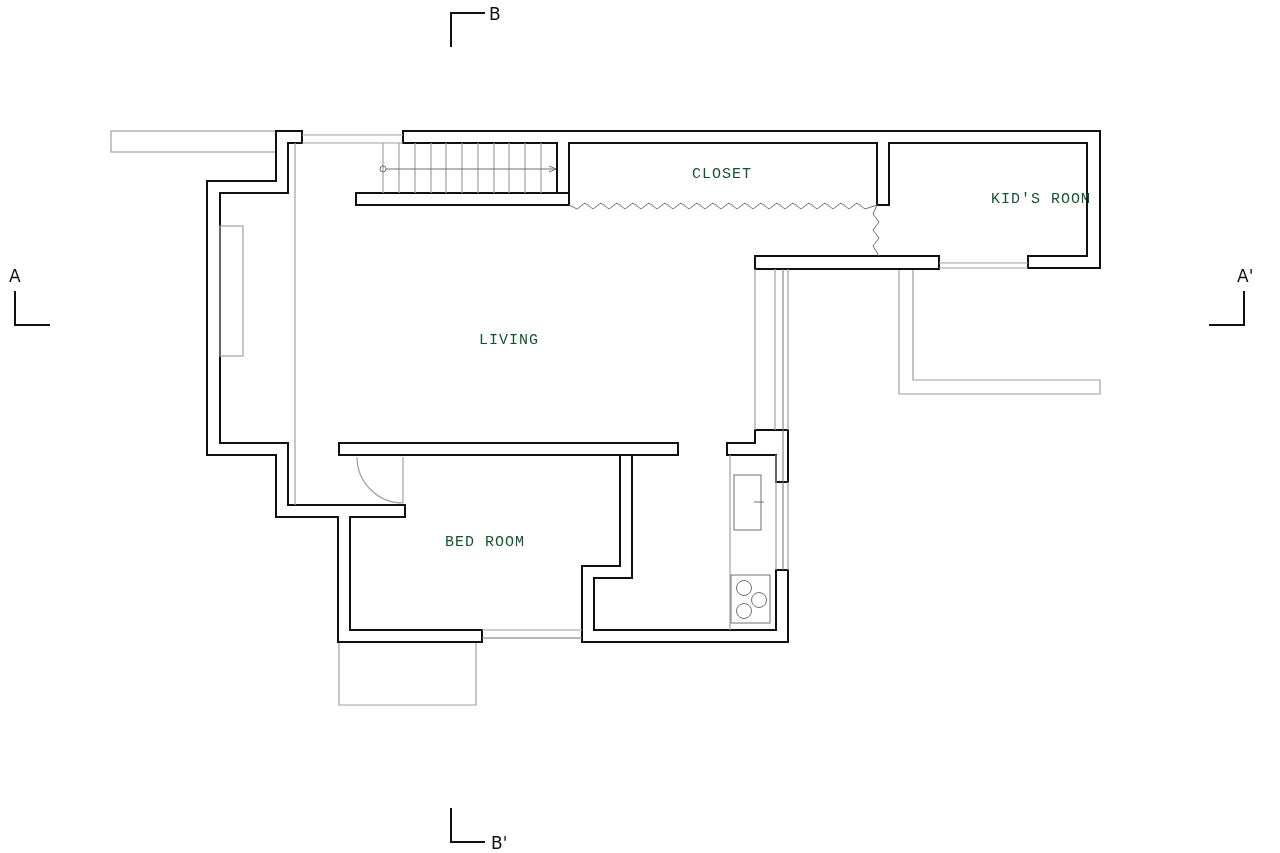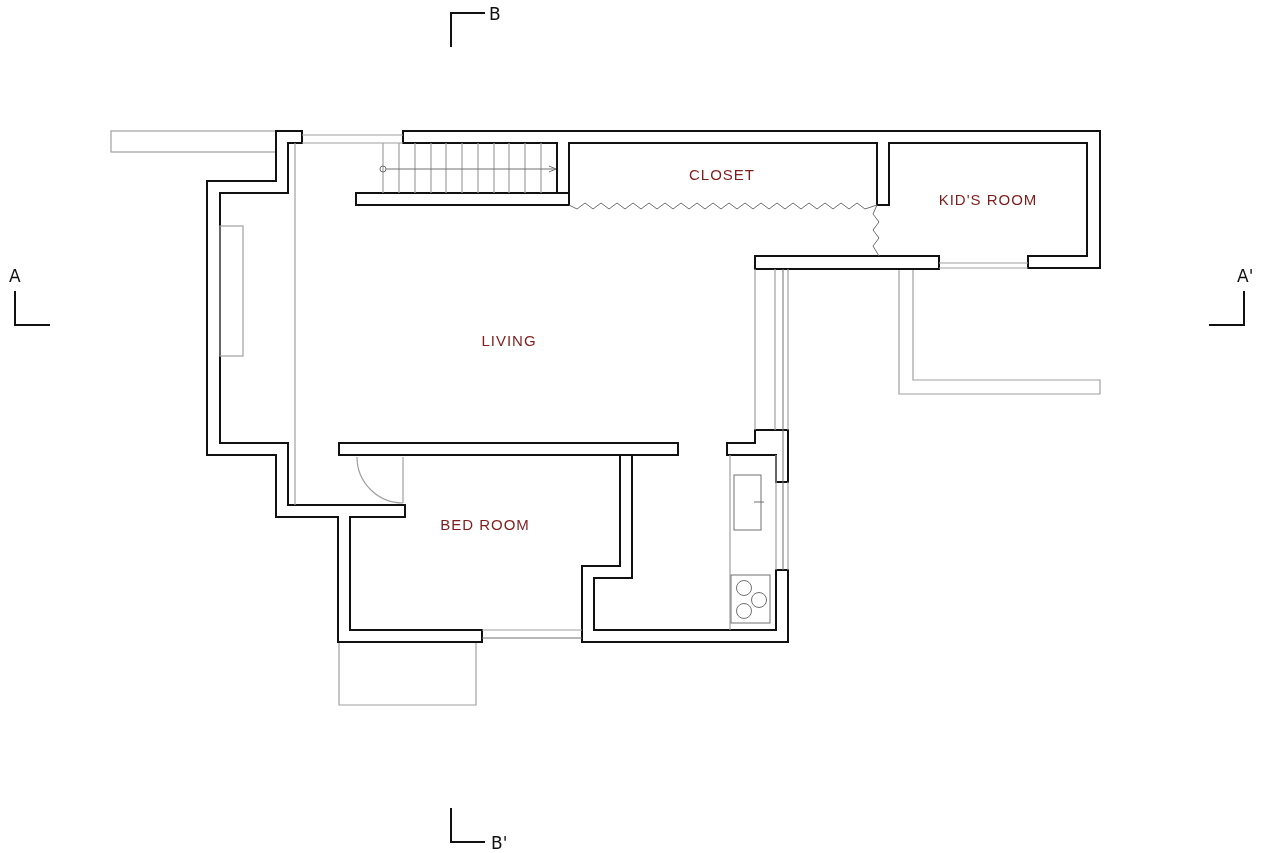--- a/index.html
+++ b/index.html
@@ -2,21 +2,21 @@
 <html><head>
   <meta charset="utf-8">
   <style>
     html, body { margin: 0; padding: 0; background: #ffffff; }
     body { width: 1280px; height: 853px; position: relative; overflow: hidden; font-family: "DejaVu Sans Mono", "Liberation Mono", monospace; }
     #plan { position: absolute; left: 0; top: 0; width: 1280px; height: 853px; }
     .wall { fill: #ffffff; stroke: #111111; stroke-width: 2; stroke-linejoin: miter; }
     .thin { fill: none; stroke: #a0a0a0; stroke-width: 1.2; }
     .thin-dark { fill: none; stroke: #707070; stroke-width: 1; }
     .cut { fill: none; stroke: #111111; stroke-width: 2; }
-    .room-label { position: absolute; font-family: Liberation Sans, sans-serif; font-size: 15px; color: #7f1d1d; letter-spacing: 1px; transform: translate(-50%, -50%); white-space: nowrap; font-stretch: condensed; }
+    .room-label { position: absolute; font-family: Liberation Mono, monospace; font-size: 15px; color: #14532d; letter-spacing: 1px; transform: translate(-50%, -50%); white-space: nowrap; font-stretch: condensed; }
     .cut-label { position: absolute; font-family: "DejaVu Sans", "Liberation Sans", sans-serif; font-size: 17px; color: #111111; white-space: nowrap; }
   </style>
 </head>
 <body>
 
 <svg id="plan" viewBox="0 0 1280 853" xmlns="http://www.w3.org/2000/svg">
 
   <g>
     <polyline class="cut" points="451,47 451,13 485,13"></polyline>
   </g>
@@ -132,19 +132,19 @@
   <g>
     <rect class="thin-dark" x="731" y="575" width="39" height="48"></rect>
     <circle class="thin-dark" cx="744" cy="588" r="7.5"></circle>
     <circle class="thin-dark" cx="759" cy="600" r="7.5"></circle>
     <circle class="thin-dark" cx="744" cy="611" r="7.5"></circle>
   </g>
 </svg>
 
 <div class="room-label" style="left:509px; top:340px;">LIVING</div>
 <div class="room-label" style="left:722px; top:174px;">CLOSET</div>
-<div class="room-label" style="left:988px; top:199px;">KID'S ROOM</div>
-<div class="room-label" style="left:485px; top:524px;">BED ROOM</div>
+<div class="room-label" style="left:1041px; top:199px;">KID'S ROOM</div>
+<div class="room-label" style="left:485px; top:542px;">BED ROOM</div>
 
 <div class="cut-label" style="left:489px; top:4px;">B</div>
 <div class="cut-label" style="left:491px; top:833px;">B'</div>
 <div class="cut-label" style="left:9px; top:266px;">A</div>
 <div class="cut-label" style="left:1237px; top:266px;">A'</div>
 
 </body></html>

